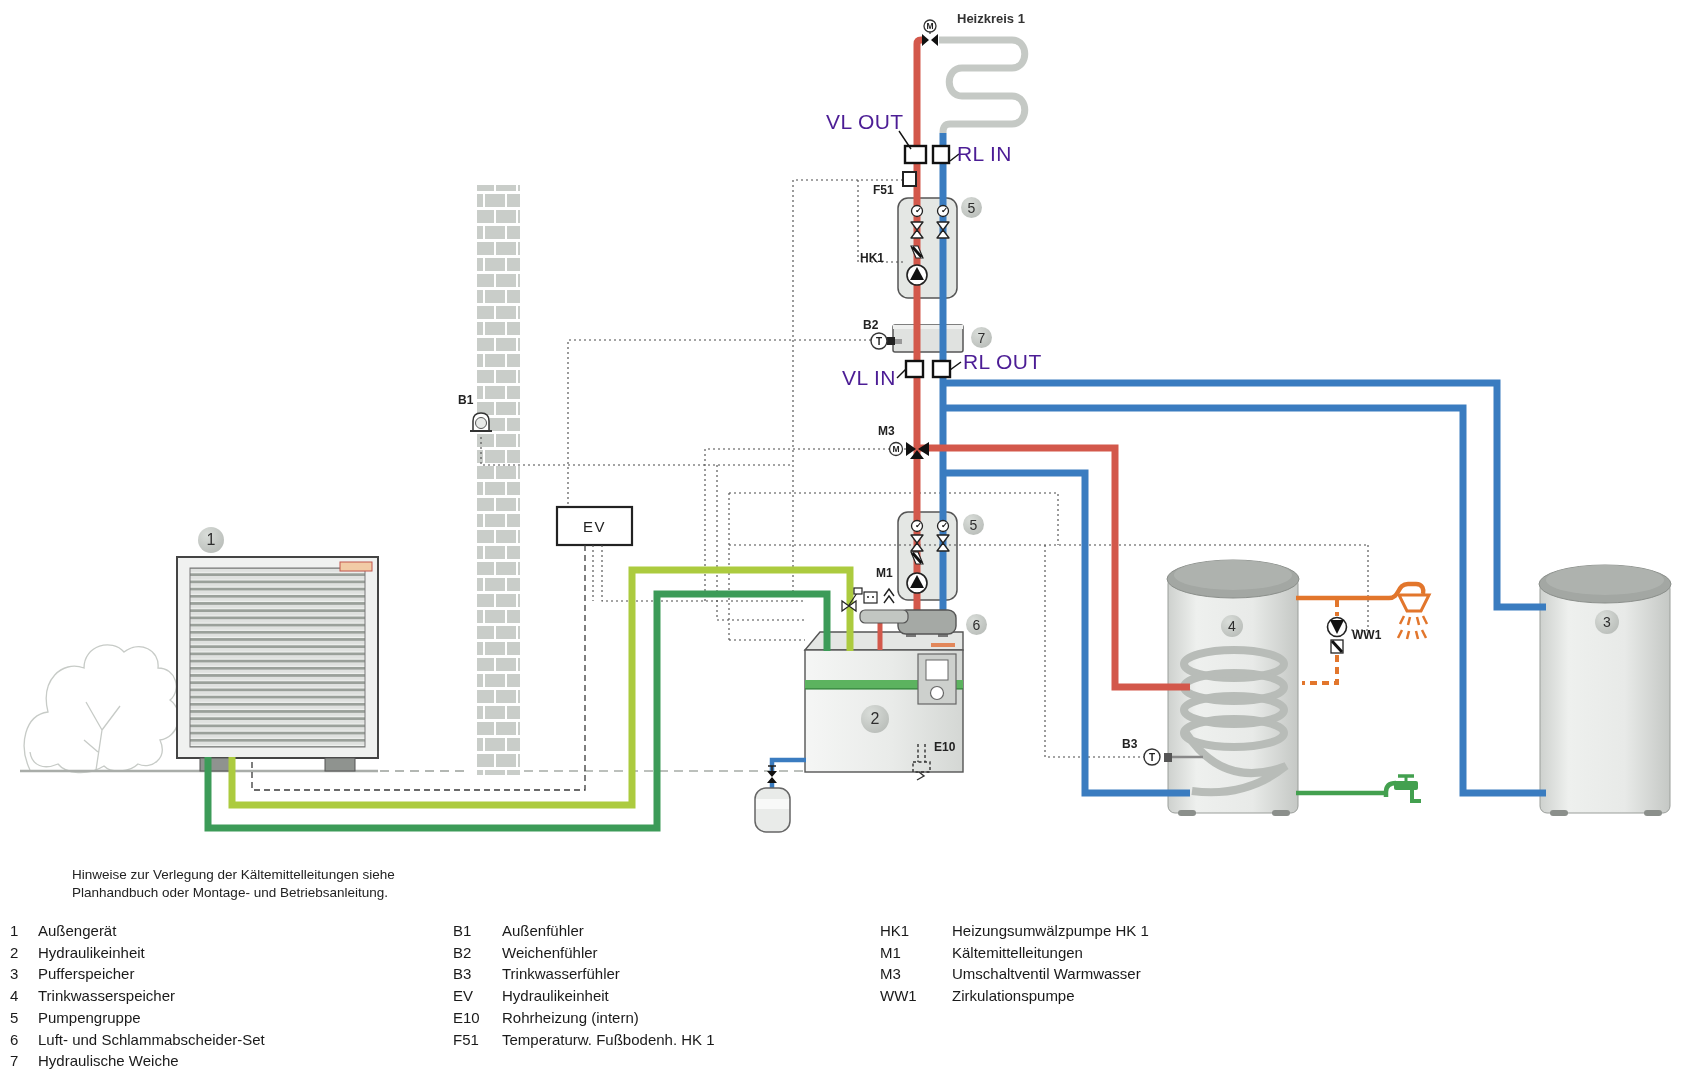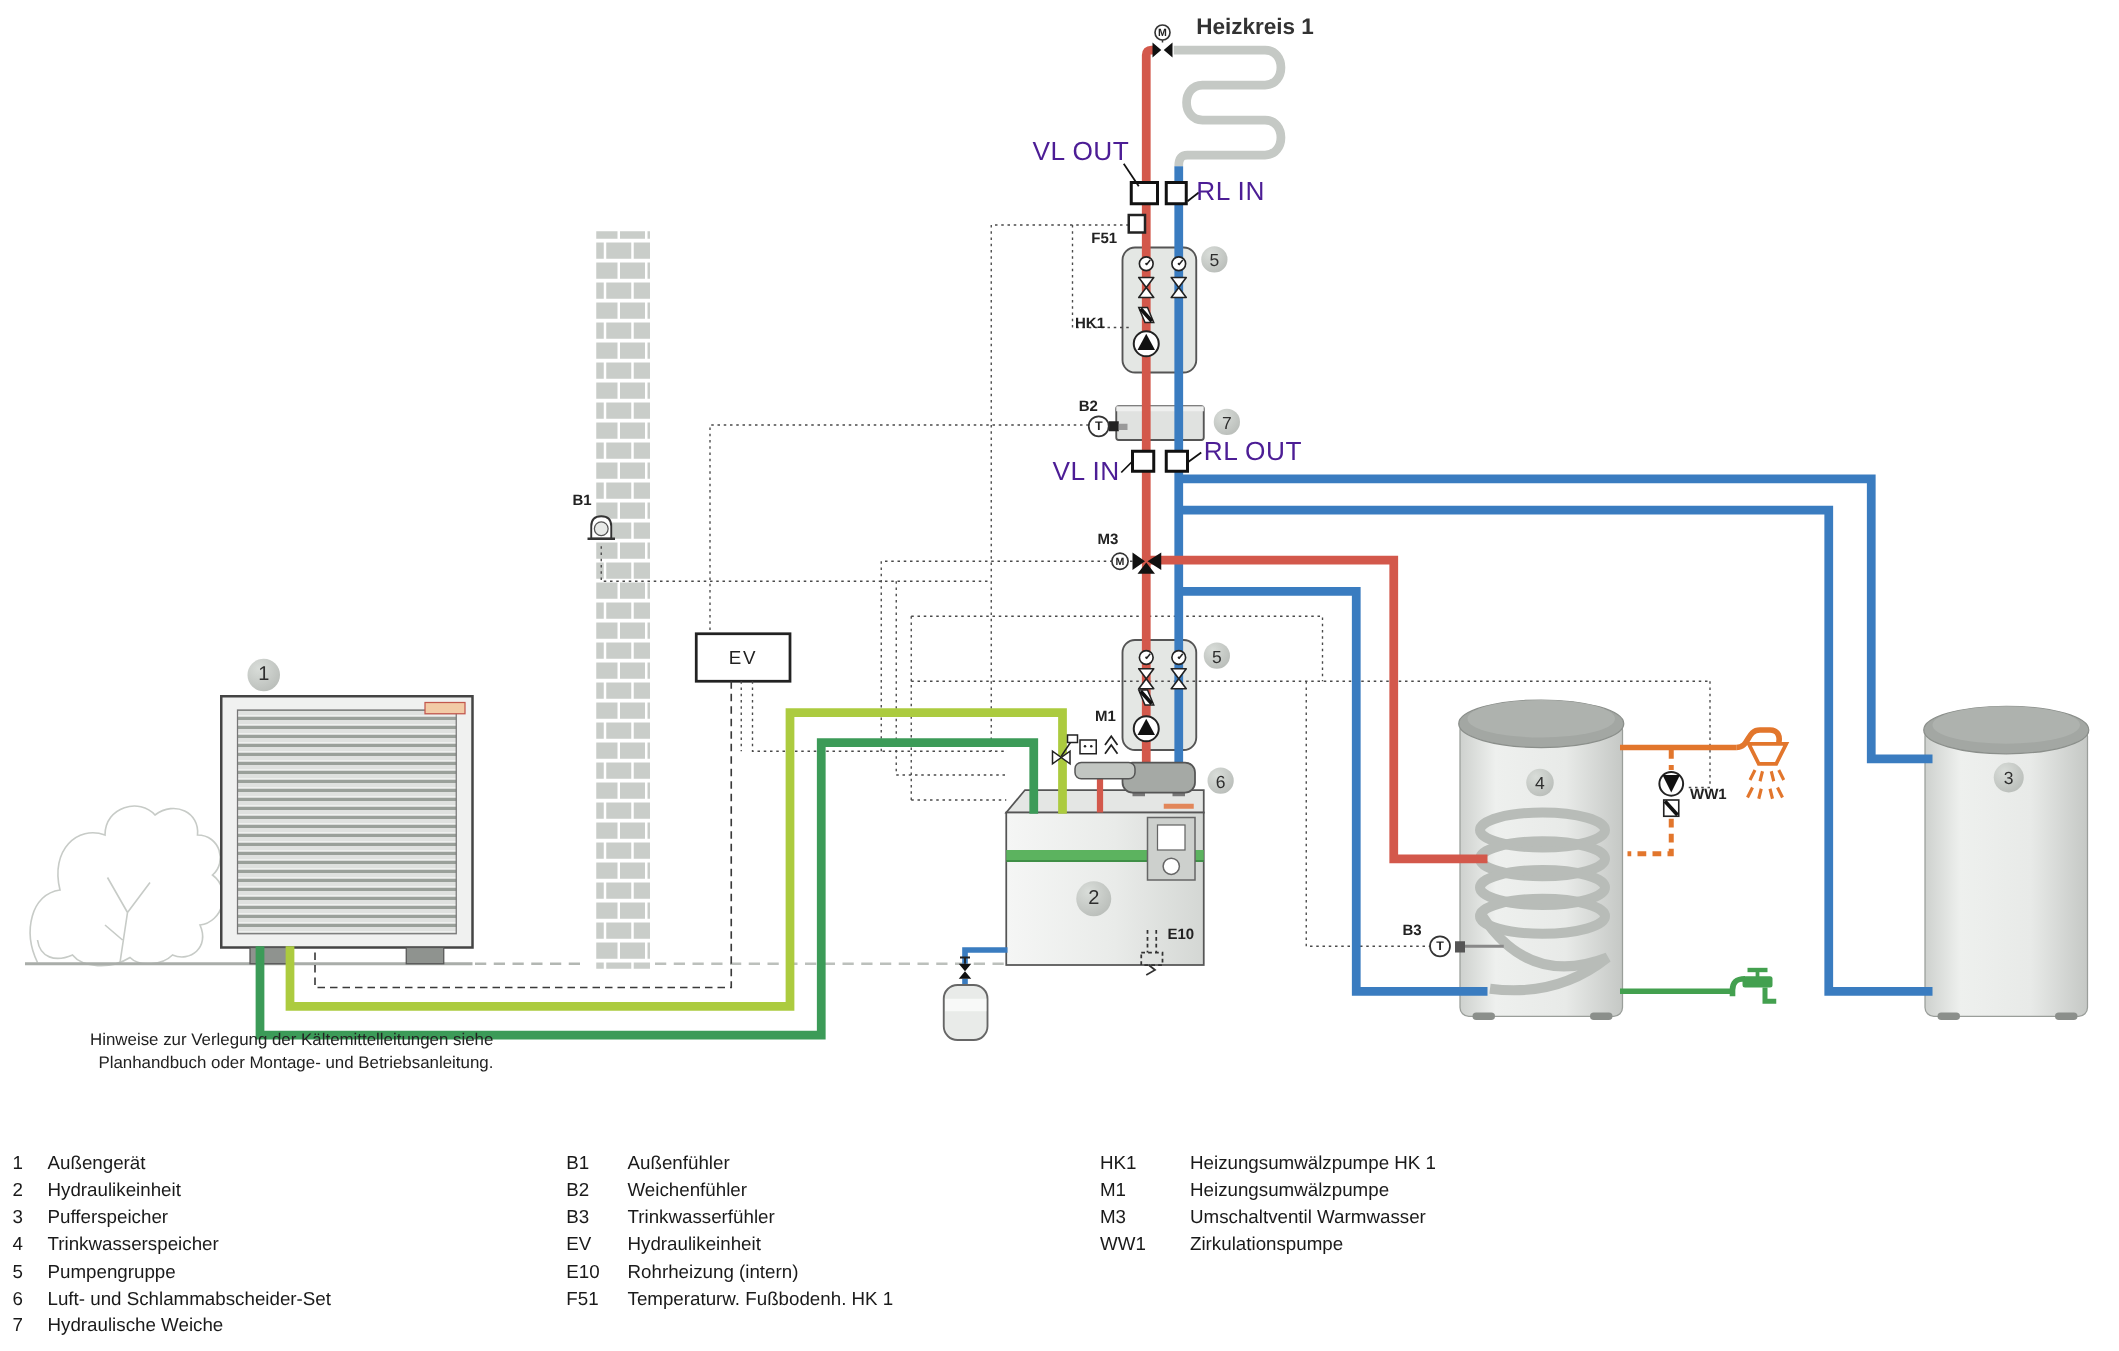--- a/index.html
+++ b/index.html
@@ -1,28 +1,28 @@
 <!DOCTYPE html>
 <html style="--supply_red: #d3584b; --return_blue: #3a7cc0; --refrigerant_dark_green: #3c9b58; --refrigerant_light_green: #accb3f; --dhw_orange: #e2762c; --cold_water_green: #43a04f;"><head>
 <meta charset="utf-8">
 <style>
   html,body{margin:0;padding:0;background:#fff;font-family:"Liberation Sans",sans-serif;}
   .canvas{position:relative;width:1695px;height:1081px;background:#fff;overflow:hidden;}
   svg.art{position:absolute;left:0;top:0;}
   .lbl{position:absolute;white-space:nowrap;color:#111;}
   .lbl.big{font-size:21px;letter-spacing:.4px;color:#4c1d95;}
   .lbl.small{font-size:12px;font-weight:700;color:#222;}
-  .lbl.med{font-size:18px;font-weight:700;color:#333;}
+  .lbl.med{font-size:13px;font-weight:700;color:#333;}
   .lbl.tiny{font-size:8.5px;font-weight:700;color:#222;text-align:center;}
   .badge{position:absolute;border-radius:50%;background:radial-gradient(circle at 35% 30%,#d9ddd9,#b2b6b2);
          display:flex;align-items:center;justify-content:center;color:#2e2e2e;font-size:14px;}
   .badge.lg{font-size:16px;}
   .ev-text{position:absolute;display:flex;align-items:center;justify-content:center;
            font-size:15px;letter-spacing:1.5px;color:#222;}
-  .note{position:absolute;left:72px;top:823px;font-size:13.5px;line-height:17.5px;color:#222;text-align:right;}
+  .note{position:absolute;left:72px;top:866px;font-size:13.5px;line-height:17.5px;color:#222;}
   .legend{position:absolute;font-size:15px;color:#1a1a1a;}
   .legend .row{display:flex;line-height:21.7px;}
   .legend .k{flex:none;}
   .legend.c1 .k{width:28px;}
   .legend.c2 .k{width:49px;}
   .legend.c3 .k{width:72px;}
   .pipe{fill:none;}
   .p-red{stroke:var(--supply_red);}
   .p-blue{stroke:var(--return_blue);}
   .p-gdark{stroke:var(--refrigerant_dark_green);}
@@ -401,21 +401,21 @@
       </div>
 </div>
 
 <div class="legend c3" style="left:880px;top:920px">
   <div class="row">
         <span class="k">HK1</span>
         <span>Heizungsumwälzpumpe HK 1</span>
       </div>
   <div class="row">
         <span class="k">M1</span>
-        <span>Heizungsumwälzpumpe</span>
+        <span>Kältemittelleitungen</span>
       </div>
   <div class="row">
         <span class="k">M3</span>
         <span>Umschaltventil Warmwasser</span>
       </div>
   <div class="row">
         <span class="k">WW1</span>
         <span>Zirkulationspumpe</span>
       </div>
 </div>

